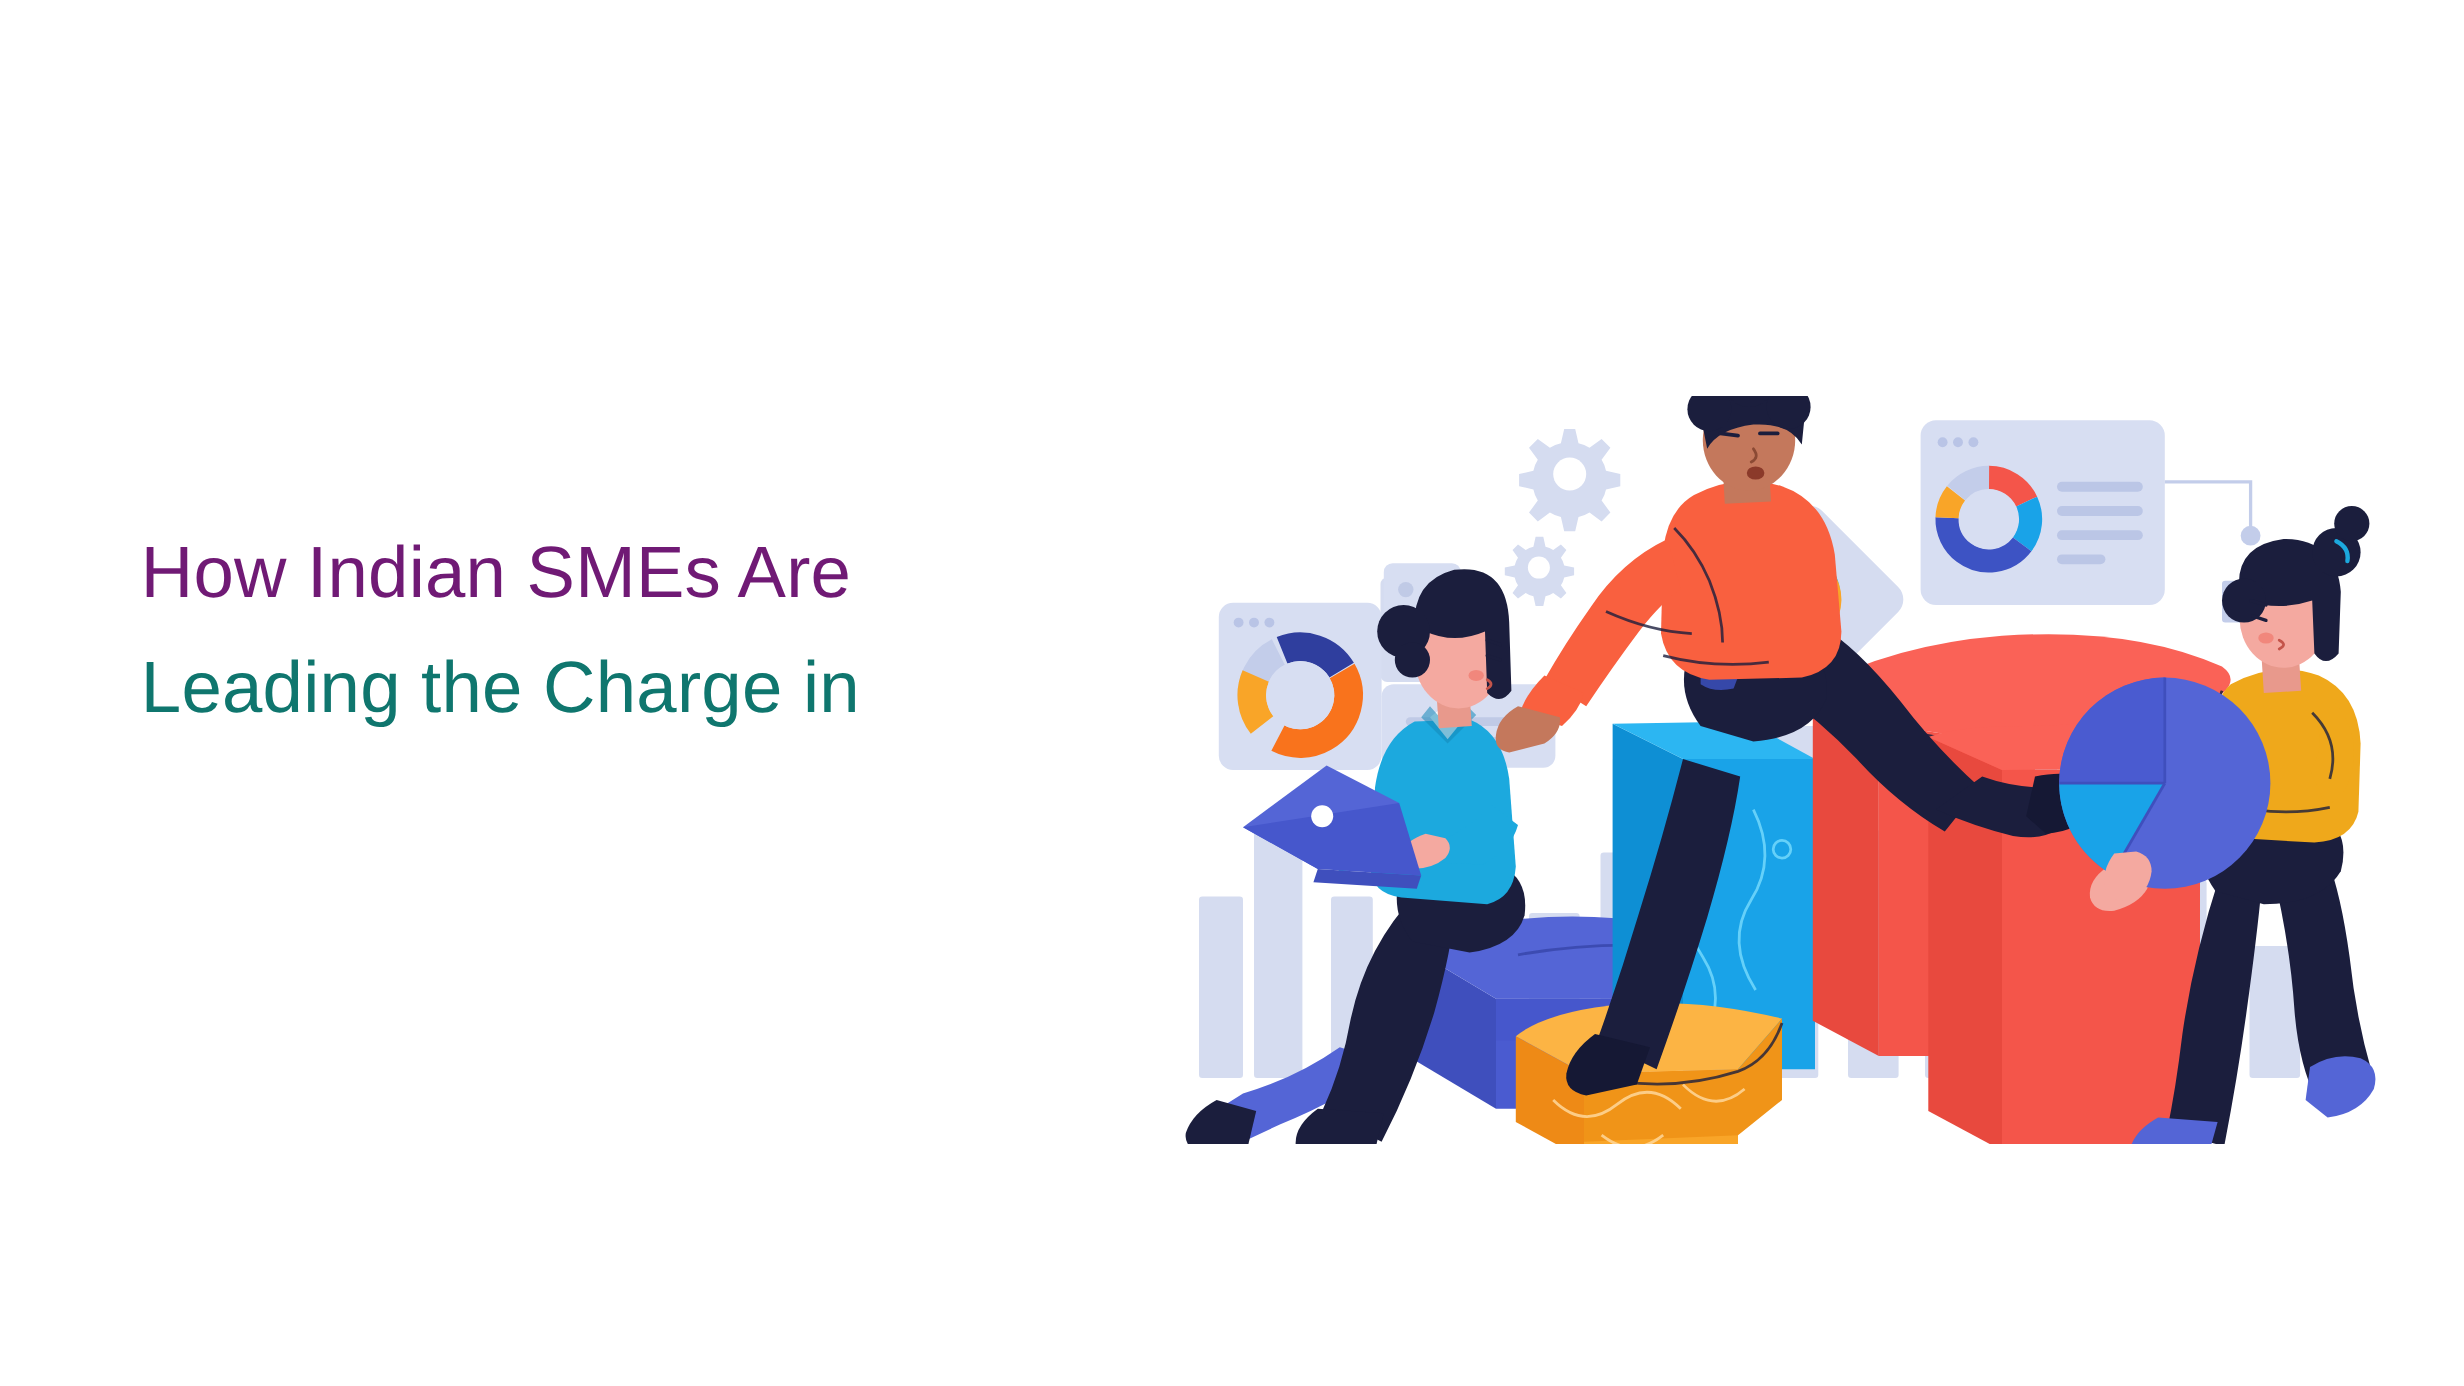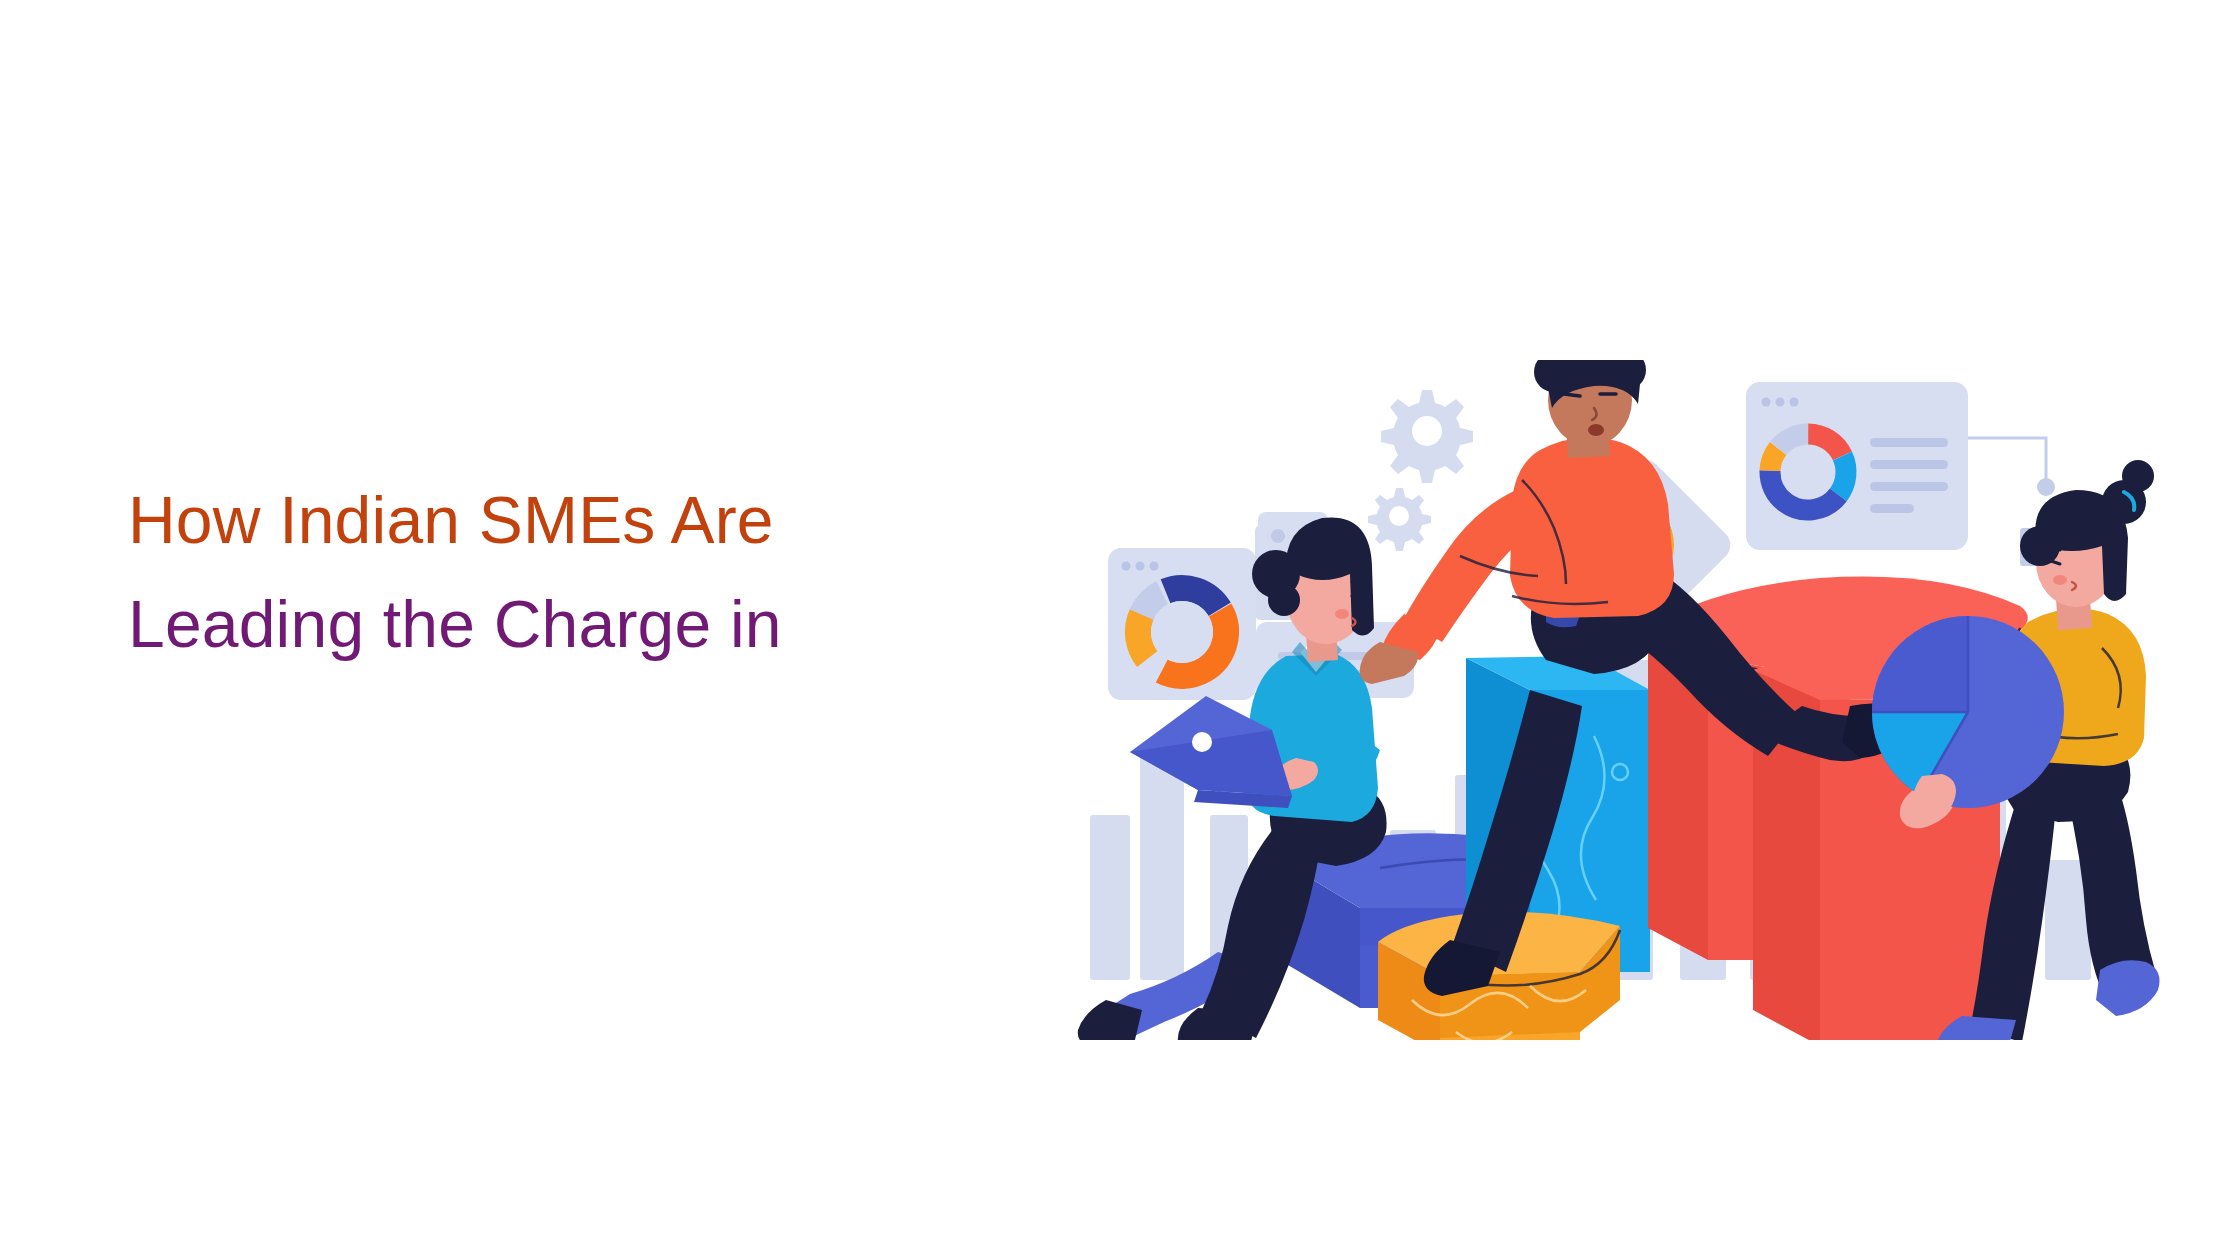--- a/index.html
+++ b/index.html
@@ -47,22 +47,22 @@
     height: 680px;
   }
   .illustration svg { display: block; width: 100%; height: 100%; }
 </style>
 </head>
 <body>
 
 <div class="page">
 
   <div class="headline-block">
-    <span class="headline-line" style="color: #c2410c;">How Indian SMEs Are</span>
-    <span class="headline-line" style="color: #701a75;">Leading the Charge in</span>
+    <span class="headline-line" style="color: #701a75;">How Indian SMEs Are</span>
+    <span class="headline-line" style="color: #0f766e;">Leading the Charge in</span>
   </div>
 
   <div class="illustration">
     <svg viewBox="0 0 1140 680" xmlns="http://www.w3.org/2000/svg">
 
       <g fill="#D5DCF0">
         <rect x="30" y="455" width="40" height="165" rx="3"></rect>
         <rect x="80" y="390" width="44" height="230" rx="3"></rect>
         <rect x="150" y="455" width="38" height="165" rx="3"></rect>
         <rect x="195" y="165" width="48" height="95" rx="6"></rect>

